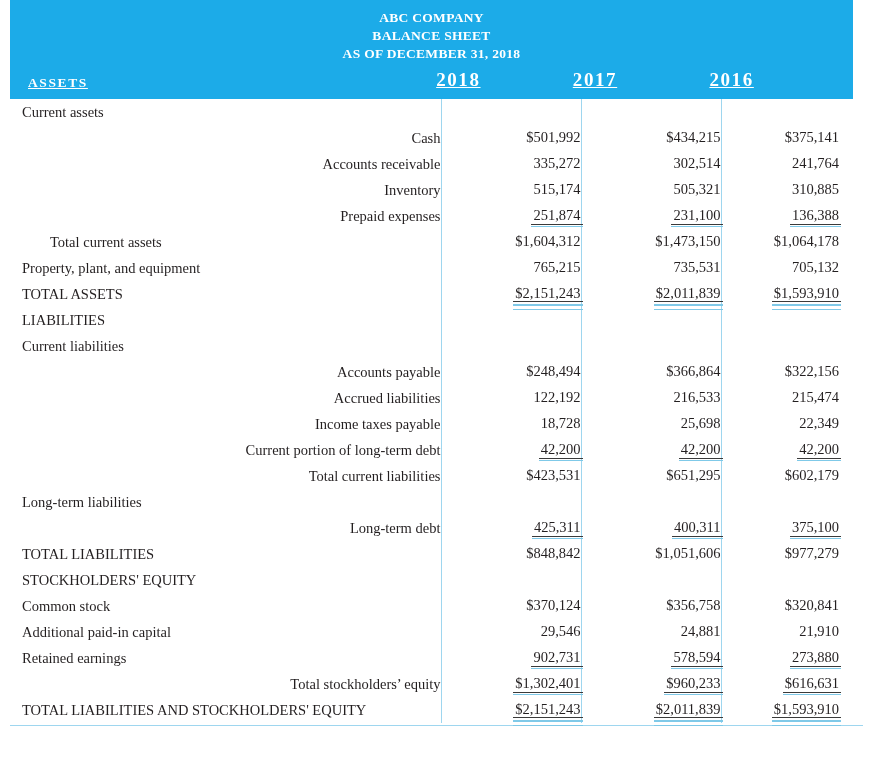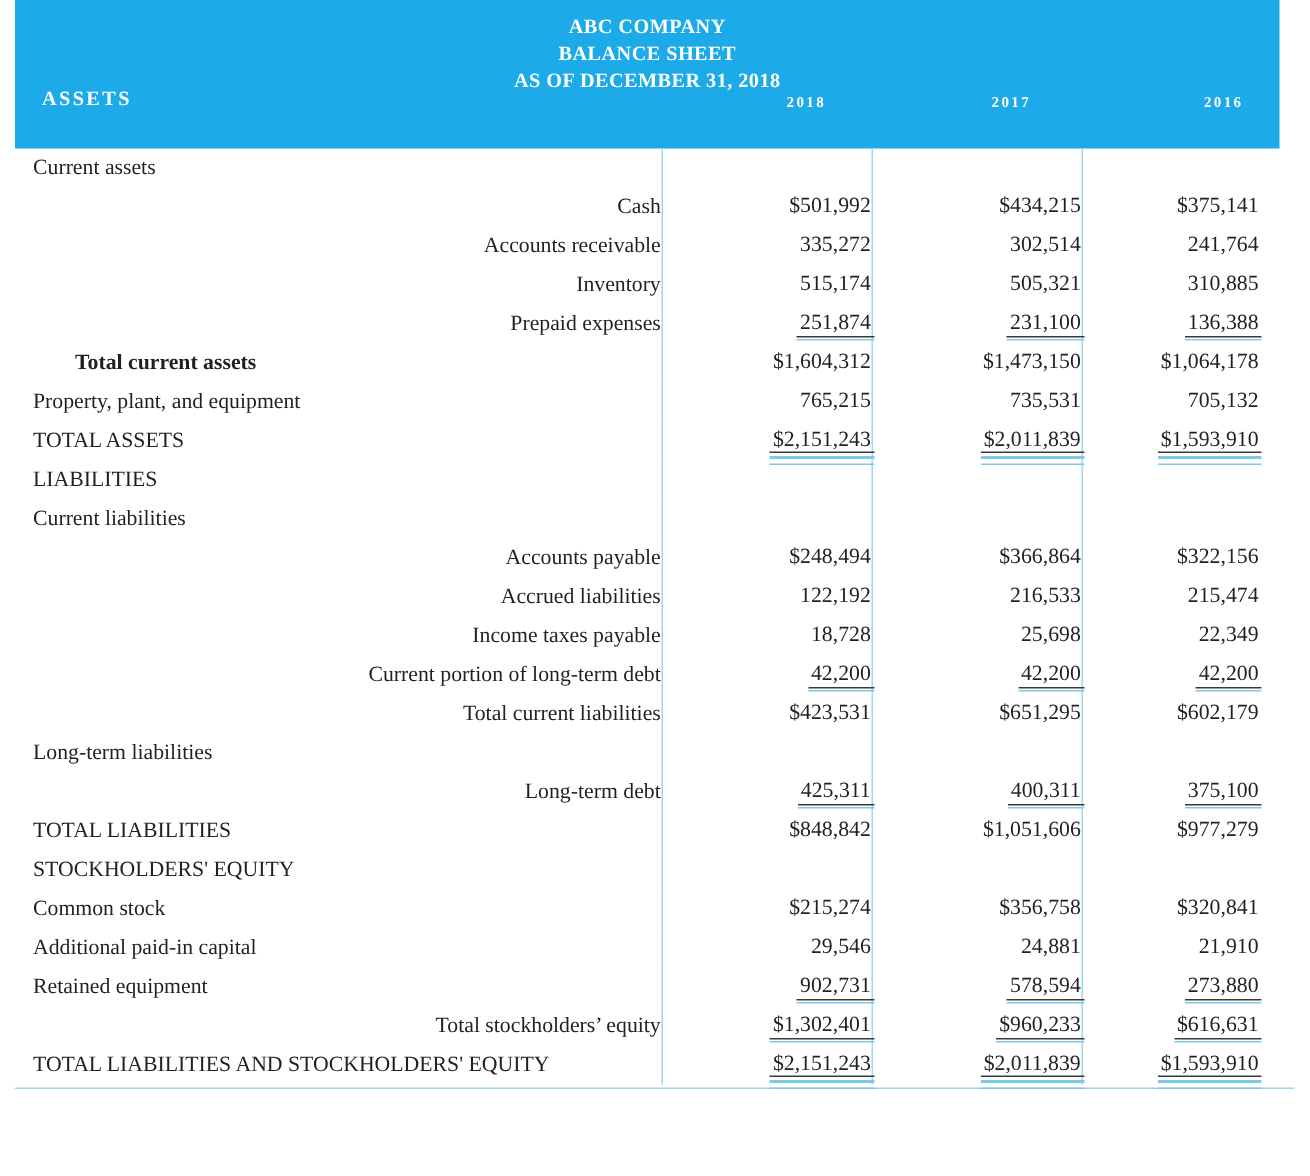--- a/index.html
+++ b/index.html
@@ -40,38 +40,39 @@
     font-weight: bold;
     font-size: 13.5px;
     letter-spacing: 0.3px;
     display: block;
   }
 
   .head-row {
     position: absolute;
     left: 0;
     right: 0;
-    bottom: 25px;
+    bottom: 8px;
     display: flex;
     align-items: flex-end;
+    text-decoration: underline;
   }
   .head-assets {
     width: 431px;
     box-sizing: border-box;
     padding-left: 18px;
     font-weight: bold;
     font-size: 13.5px;
     letter-spacing: 1.6px;
   }
   .head-year {
     width: 138px;
     box-sizing: border-box;
-    text-align: right;
+    text-align: left;
     font-weight: bold;
-    font-size: 10px;
+    font-size: 19px;
     letter-spacing: 1.6px;
     padding-right: 22px;
   }
   .head-year.y3 { width: 145px; padding-right: 24px; }
 
   
   .bs-body {
     position: relative;
   }
   table.bs {
@@ -88,21 +89,21 @@
   col.c-label  { width: 431px; }
   col.c-num    { width: 140px; }
   col.c-num3   { width: 142px; }
 
   td.label {
     padding-left: 18px;
     white-space: nowrap;
   }
   td.label.i0 { padding-left: 12px; }
   td.label.i1 { padding-left: 24px; text-align: right; }
-  td.label.i2 { padding-left: 40px; font-weight: bold; }
+  td.label.i2 { padding-left: 40px; }
 
   td.num {
     text-align: right;
     padding-right: 22px;
     white-space: nowrap;
   }
   td.num.col3 { padding-right: 24px; }
 
   
   td.sep { border-left: 1px solid #9ed6ef; }
@@ -281,32 +282,32 @@
             <td class="num sep col3"><span class="v">$977,279</span></td>
           </tr>
           <tr>
             <td class="label i0">STOCKHOLDERS' EQUITY</td>
             <td class="num sep"><span class="v"></span></td>
             <td class="num sep"><span class="v"></span></td>
             <td class="num sep col3"><span class="v"></span></td>
           </tr>
           <tr>
             <td class="label i0">Common stock</td>
-            <td class="num sep"><span class="v">$215,274</span></td>
+            <td class="num sep"><span class="v">$370,124</span></td>
             <td class="num sep"><span class="v">$356,758</span></td>
             <td class="num sep col3"><span class="v">$320,841</span></td>
           </tr>
           <tr>
             <td class="label i0">Additional paid-in capital</td>
             <td class="num sep"><span class="v">29,546</span></td>
             <td class="num sep"><span class="v">24,881</span></td>
             <td class="num sep col3"><span class="v">21,910</span></td>
           </tr>
           <tr>
-            <td class="label i0">Retained equipment</td>
+            <td class="label i0">Retained earnings</td>
             <td class="num sep"><span class="v rule-single">902,731</span></td>
             <td class="num sep"><span class="v rule-single">578,594</span></td>
             <td class="num sep col3"><span class="v rule-single">273,880</span></td>
           </tr>
           <tr>
             <td class="label i1">Total stockholders’ equity</td>
             <td class="num sep"><span class="v rule-single">$1,302,401</span></td>
             <td class="num sep"><span class="v rule-single">$960,233</span></td>
             <td class="num sep col3"><span class="v rule-single">$616,631</span></td>
           </tr>

